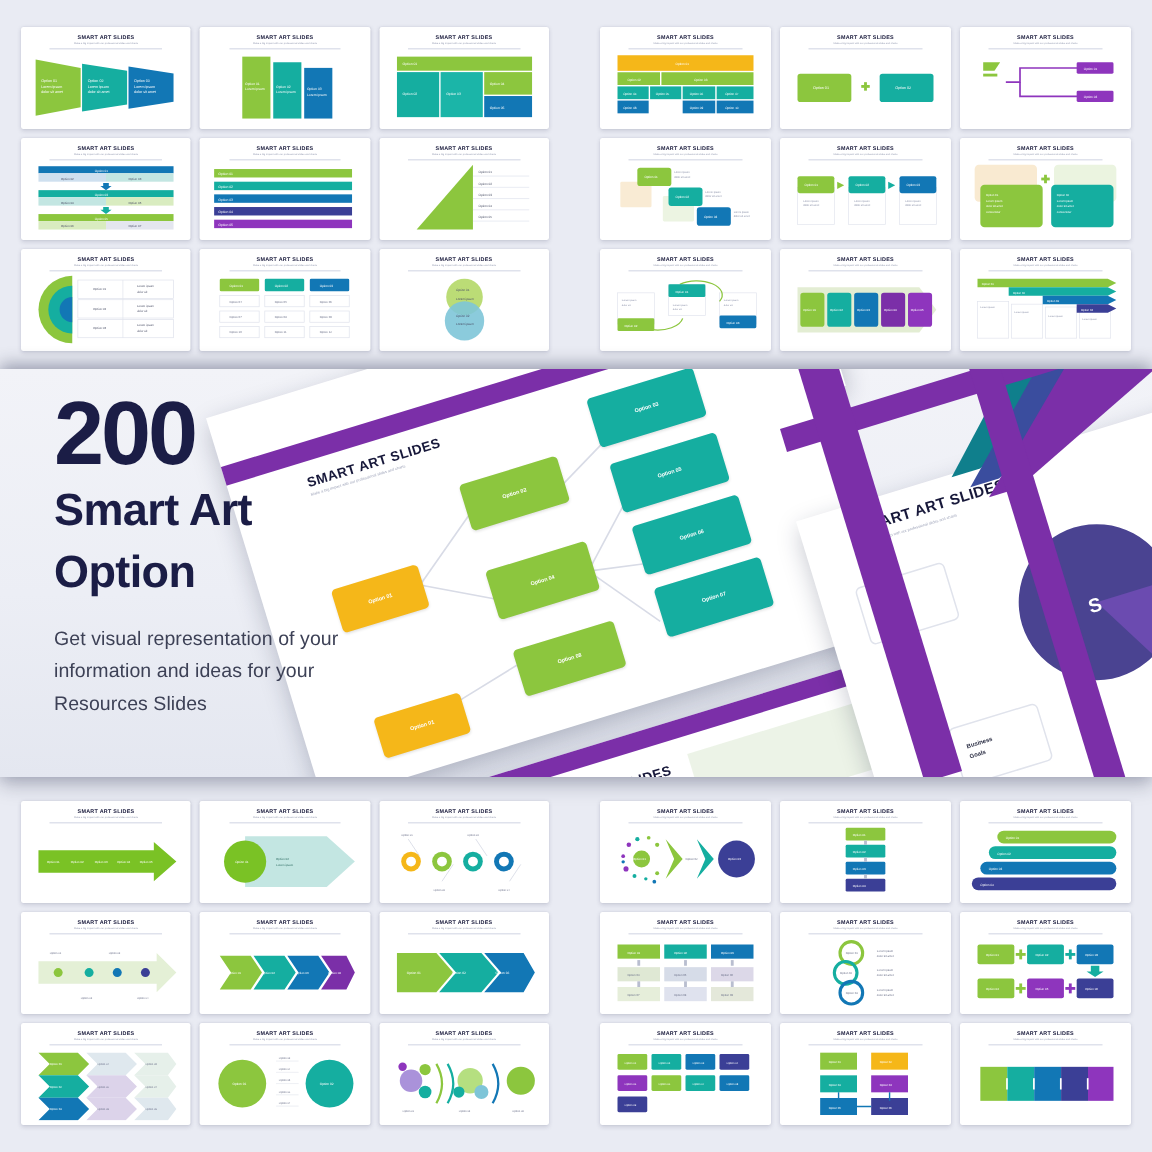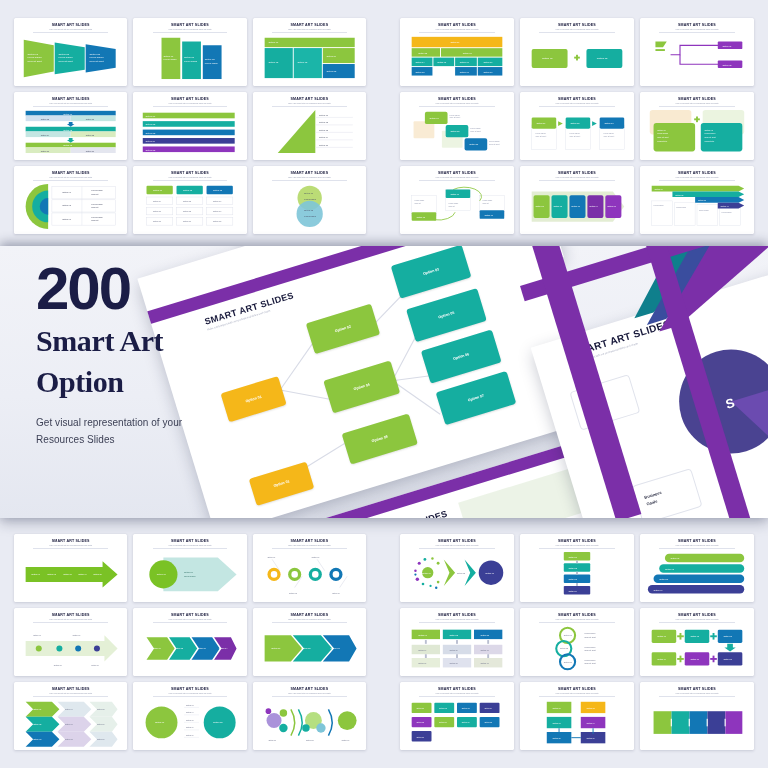--- a/index.html
+++ b/index.html
@@ -50,24 +50,24 @@
     overflow:hidden;
     box-shadow:0 -4px 10px rgba(30,35,70,.30), 0 5px 12px rgba(30,35,70,.28);
   }
   #hero-text { position:absolute; left:36px; top:16px; width:250px; }
   .big-num {
     font-size:60px; font-weight:bold; color:#1b1d46; line-height:.9;
     letter-spacing:-2px;
   }
   .hero-h2 {
     font-size:30px; font-weight:bold; color:#1b1d46; line-height:1.1;
-    margin-top:8px; letter-spacing:-.4px;font-family:Liberation Serif, serif;
+    margin-top:8px; letter-spacing:-.4px;
   }
   .hero-p {
-    font-size:10px; color:#3d4156; line-height:1.65; margin-top:17px;
+    font-size:13px; color:#3d4156; line-height:1.65; margin-top:17px;
     letter-spacing:.05px;
   }
 
   
   .slide {
     position:absolute; background:#fff; overflow:hidden;
     box-shadow:0 6px 16px rgba(25,30,60,.26);
   }
   .bar-purple { position:absolute; background:#7b2fa8; }
   .s-title { position:absolute; font-size:9px; font-weight:bold; color:#17183a; letter-spacing:.3px; white-space:nowrap; }
@@ -669,20 +669,21 @@
     <div class="ribbon" style="left:520px;top:40px;width:330px;height:16px;background:#7b2fa8;"></div>
     <div class="ribbon" style="left:520px;top:-40px;width:26px;height:330px;background:#7b2fa8;"></div>
     <div class="ribbon" style="left:640px;top:-20px;width:20px;height:320px;background:#7b2fa8;"></div>
 
     <div id="hero-text">
       <div class="big-num">200</div>
       <div class="hero-h2">Smart Art</div>
       <div class="hero-h2">Option</div>
       <div class="hero-p">
         <div>Get visual representation of your</div>
+        <div>information and ideas for your</div>
         <div>Resources Slides</div>
       </div>
     </div>
   </div>
 
   <div class="grid-panel" id="grid-bl">
 
     <div class="thumb">
       <div class="t-title">SMART ART SLIDES</div>
       <div class="t-sub">Make a big impact with our professional slides and charts</div>

